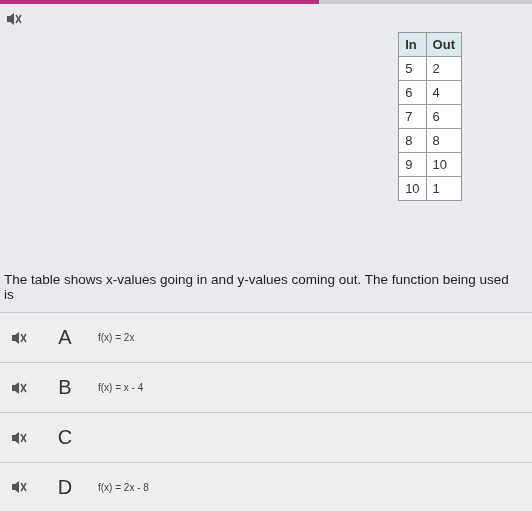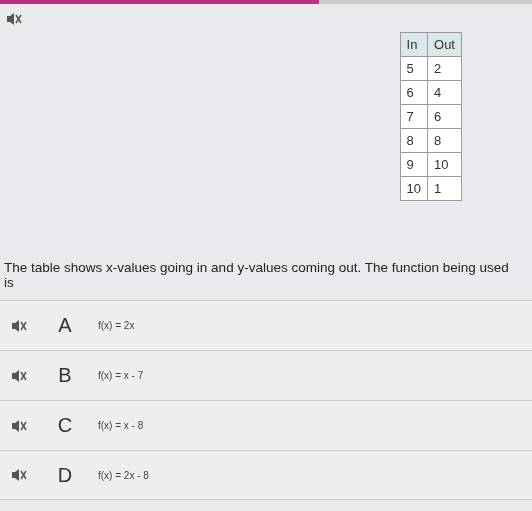--- a/index.html
+++ b/index.html
@@ -41,26 +41,27 @@
     }
     .io-table th, .io-table td {
       border: 1px solid #999;
       padding: 4px 6px;
       text-align: left;
       min-width: 22px;
       color: #333;
     }
     .io-table th {
       background: #d9e8ea;
-      font-weight: normal;
+      font-weight: bold;
     }
     .question-text {
       padding: 6px 10px 10px 4px;
       font-size: 13.5px;
       color: #222;
+      margin-top: 12px;
     }
     .choices {
       display: flex;
       flex-direction: column;
     }
     .choice-row {
       display: flex;
       align-items: center;
       border-top: 1px solid #ccc;
       background: #eceef0;
@@ -154,32 +155,31 @@
   </div>
   <div class="choice-row">
     <div class="choice-speaker">
       <svg class="speaker-svg" viewBox="0 0 18 14">
           <path d="M1 4 H4 L8 1 V13 L4 10 H1 Z" fill="#555"></path>
           <line x1="10" y1="3" x2="15" y2="11" stroke="#555" stroke-width="1.5"></line>
           <line x1="15" y1="3" x2="10" y2="11" stroke="#555" stroke-width="1.5"></line>
         </svg>
     </div>
     <div class="choice-letter">B</div>
-    <div class="choice-text">f(x) = x - 7</div>
+    <div class="choice-text">f(x) = x - 4</div>
   </div>
   <div class="choice-row">
     <div class="choice-speaker">
       <svg class="speaker-svg" viewBox="0 0 18 14">
           <path d="M1 4 H4 L8 1 V13 L4 10 H1 Z" fill="#555"></path>
           <line x1="10" y1="3" x2="15" y2="11" stroke="#555" stroke-width="1.5"></line>
           <line x1="15" y1="3" x2="10" y2="11" stroke="#555" stroke-width="1.5"></line>
         </svg>
     </div>
     <div class="choice-letter">C</div>
-    <div class="choice-text">f(x) = x - 8</div>
   </div>
   <div class="choice-row">
     <div class="choice-speaker">
       <svg class="speaker-svg" viewBox="0 0 18 14">
           <path d="M1 4 H4 L8 1 V13 L4 10 H1 Z" fill="#555"></path>
           <line x1="10" y1="3" x2="15" y2="11" stroke="#555" stroke-width="1.5"></line>
           <line x1="15" y1="3" x2="10" y2="11" stroke="#555" stroke-width="1.5"></line>
         </svg>
     </div>
     <div class="choice-letter">D</div>

